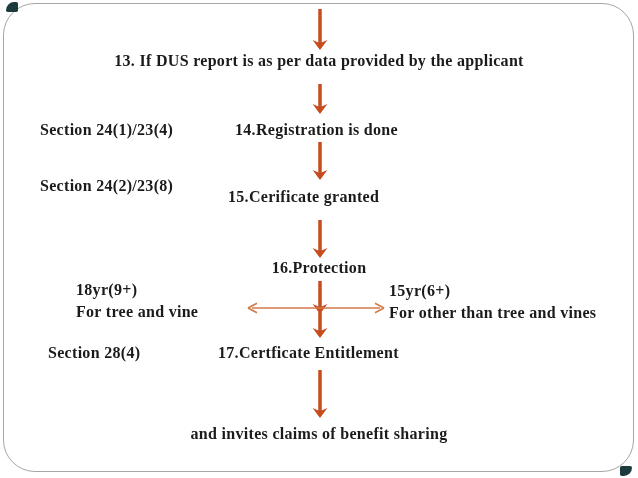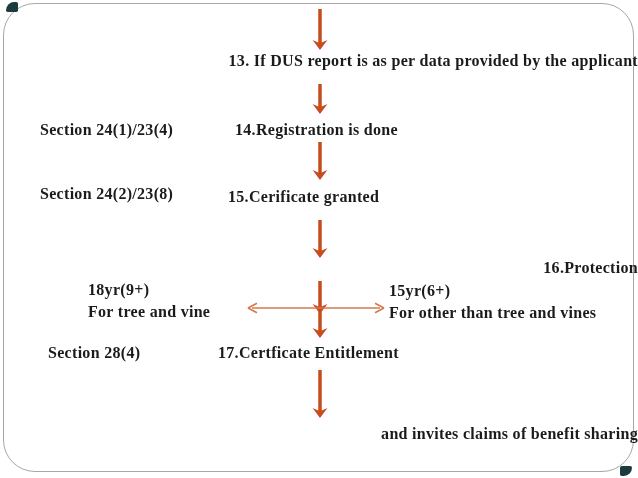--- a/index.html
+++ b/index.html
@@ -31,21 +31,21 @@
   .corner-accent.br { right: 6px; bottom: 2px; border-radius: 2px 2px 9px 2px; }
 
   .txt {
     position: absolute;
     font-weight: 700;
     font-size: 16px;
     line-height: 20px;
     letter-spacing: 0.3px;
     white-space: nowrap;
   }
-  .center { left: 0; width: 638px; text-align: right; }
+  .center { left: 0; width: 638px; text-align: center; }
 
   .v-arrow {
     position: absolute;
     left: 310px;
     width: 20px;
     color: var(--arrow-color, #c64b1e);
   }
   .h-arrow {
     position: absolute;
     left: 246px; top: 301px;
@@ -97,26 +97,26 @@
     <line x1="6" y1="7" x2="134" y2="7" stroke="currentColor" stroke-width="1.6"></line>
     <path d="M2 7 L11 2.2 M2 7 L11 11.8" stroke="currentColor" stroke-width="1.6" fill="none"></path>
     <path d="M138 7 L129 2.2 M138 7 L129 11.8" stroke="currentColor" stroke-width="1.6" fill="none"></path>
   </svg>
 
   <div class="txt center" style="top:51px">13. If DUS report is as per data provided by the applicant</div>
 
   <div class="txt" style="left:40px; top:120px">Section 24(1)/23(4)</div>
   <div class="txt" style="left:235px; top:120px">14.Registration is done</div>
 
-  <div class="txt" style="left:40px; top:184px">Section 24(2)/23(8)</div>
+  <div class="txt" style="left:40px; top:176px">Section 24(2)/23(8)</div>
   <div class="txt" style="left:228px; top:187px">15.Cerificate granted</div>
 
   <div class="txt center" style="top:258px">16.Protection</div>
 
-  <div class="txt two-line" style="left:88px; top:279px">
+  <div class="txt two-line" style="left:76px; top:279px">
     <div>18yr(9+)</div>
     <div>For tree and vine</div>
   </div>
 
   <div class="txt two-line" style="left:389px; top:280px">
     <div>15yr(6+)</div>
     <div>For other than tree and vines</div>
   </div>
 
   <div class="txt" style="left:48px; top:343px">Section 28(4)</div>

